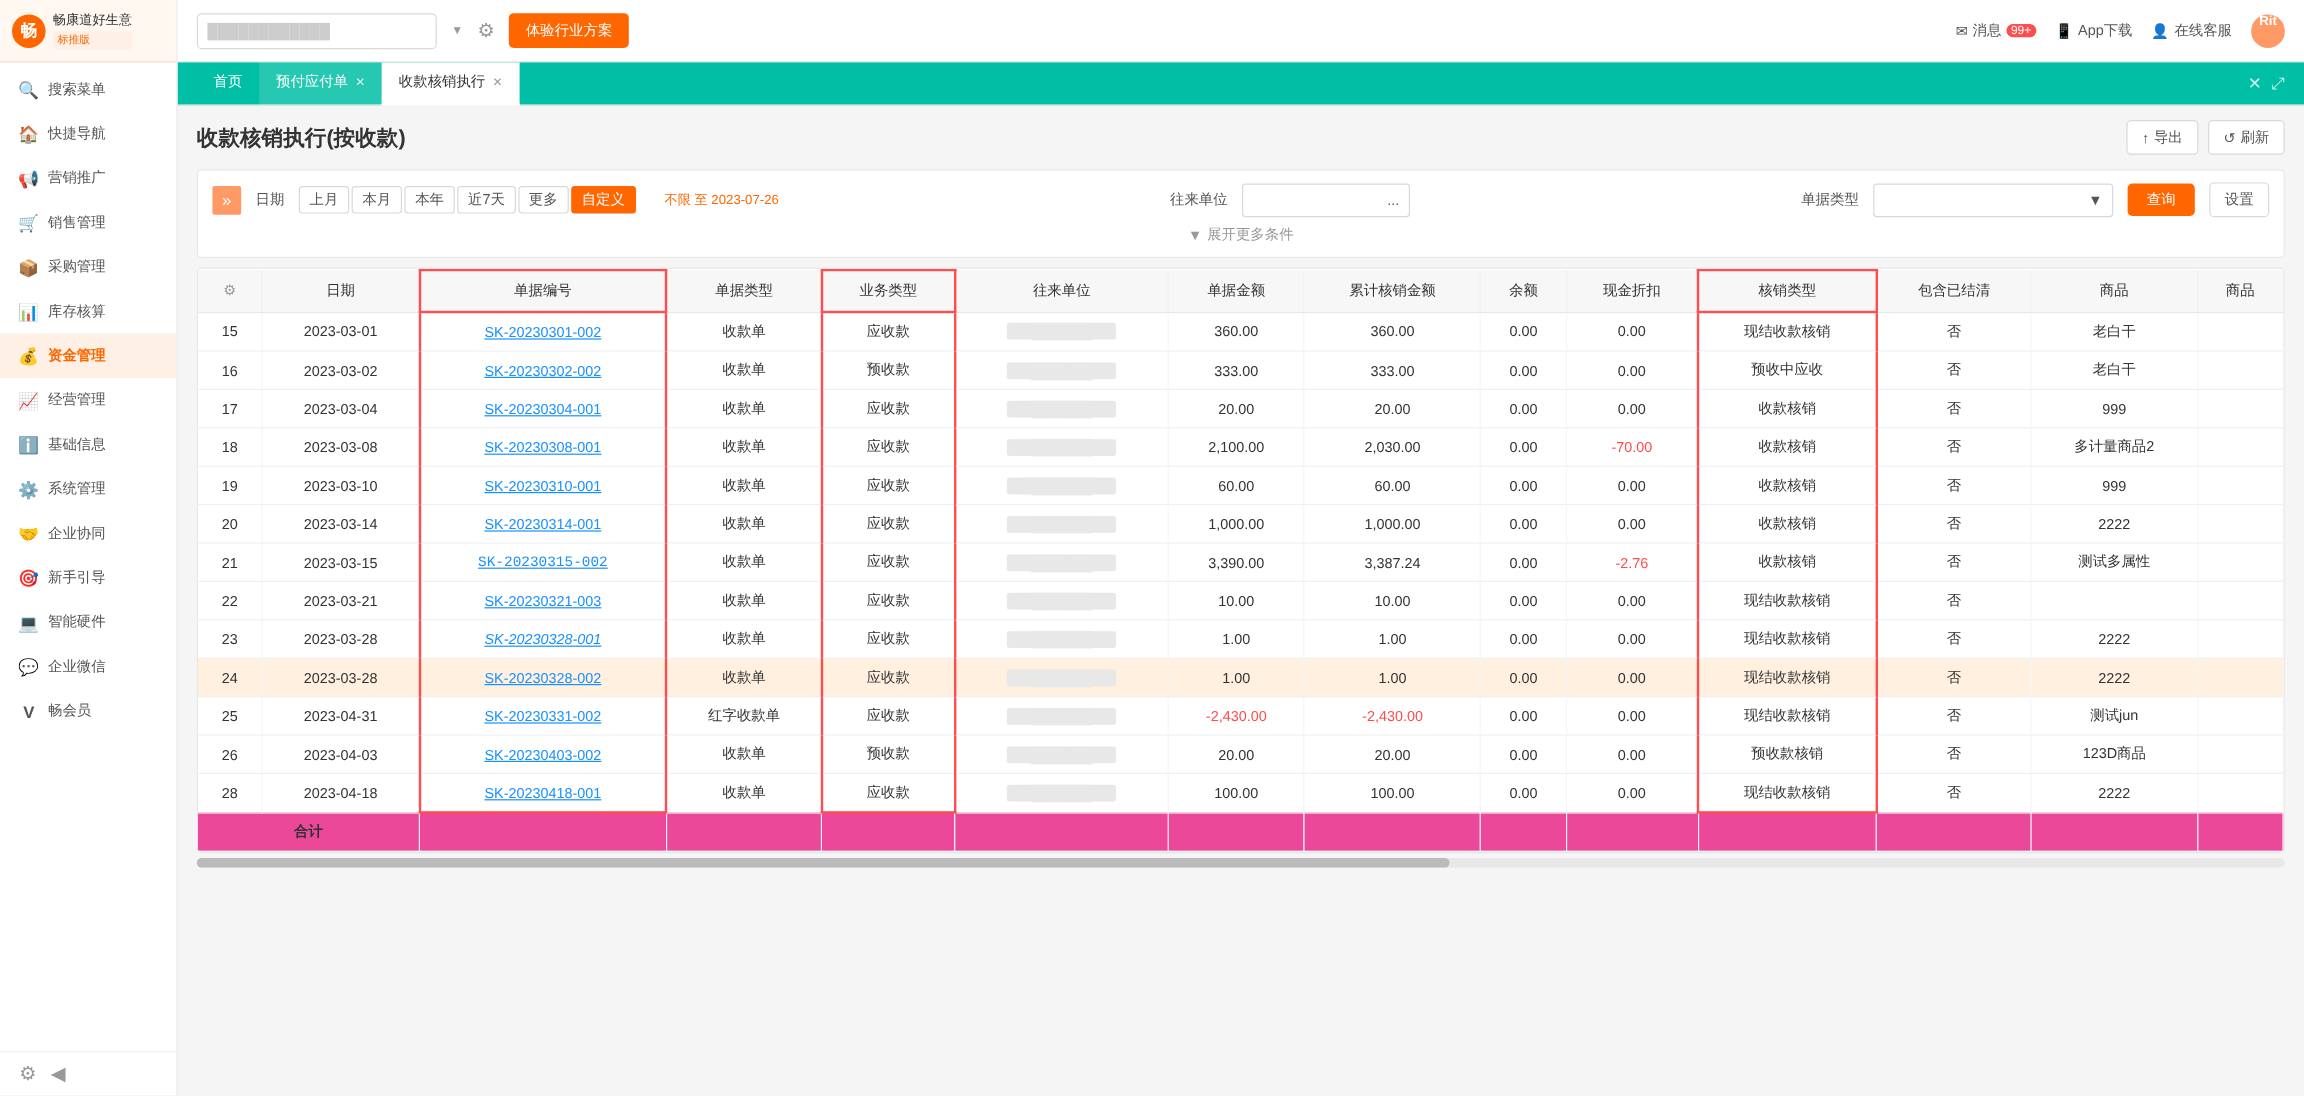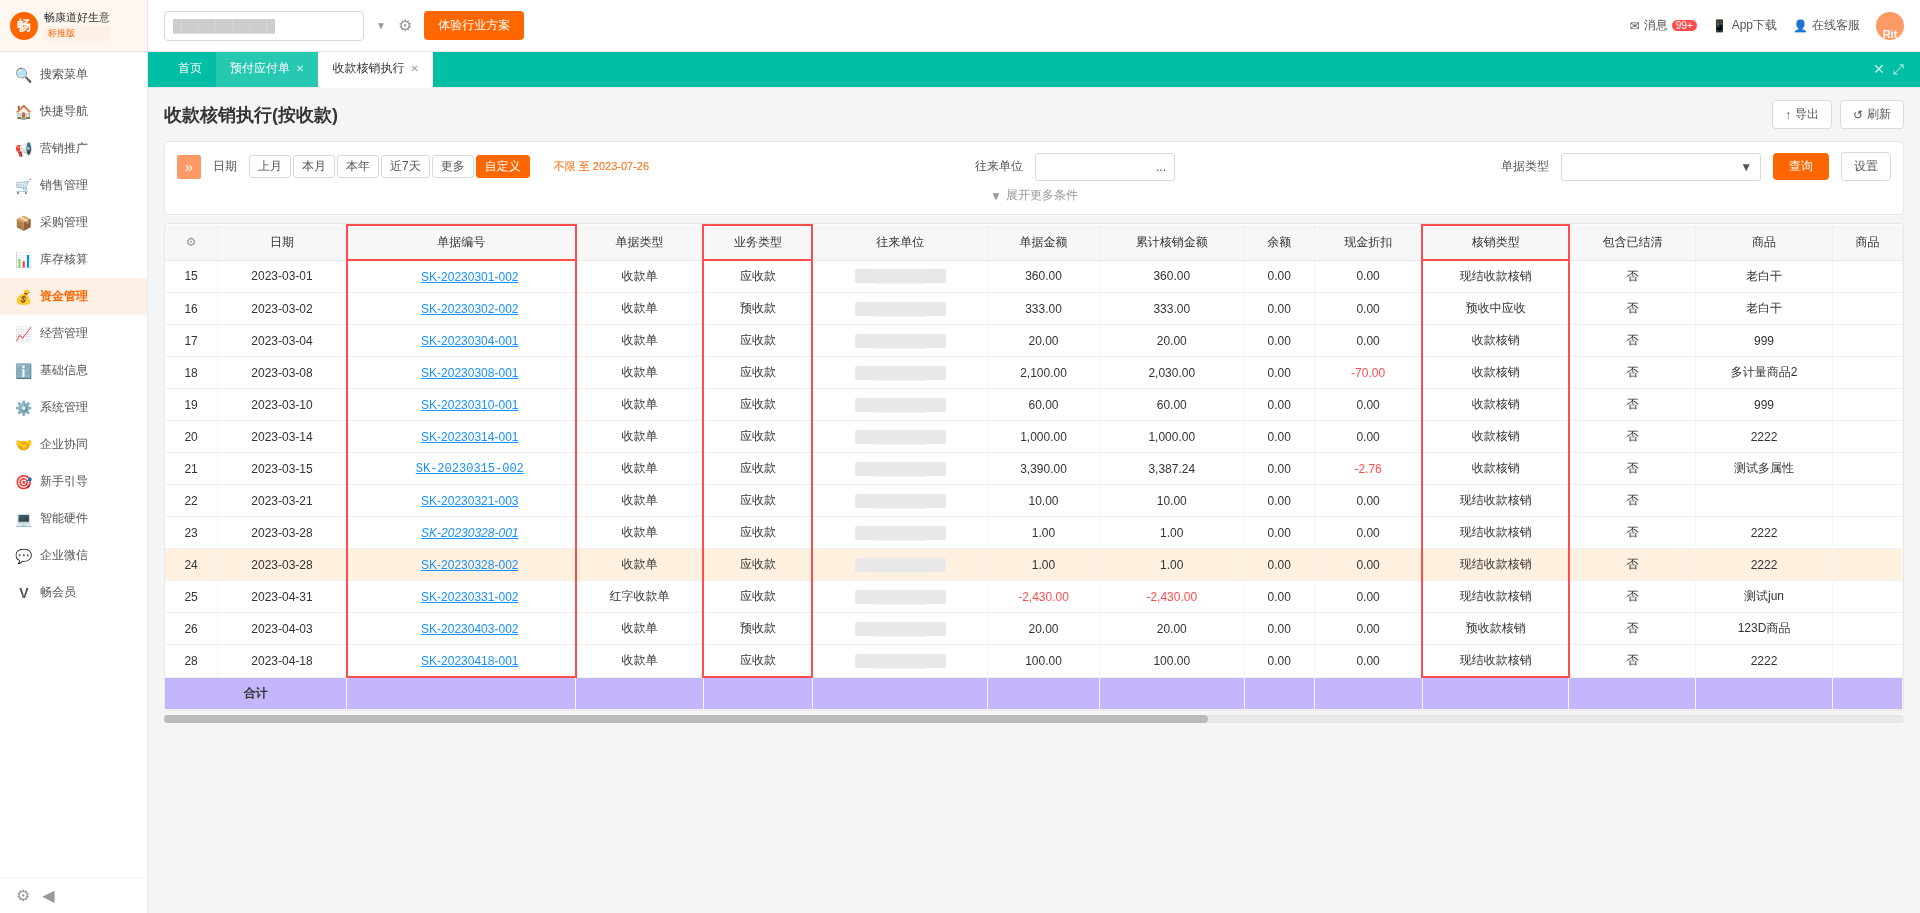--- a/index.html
+++ b/index.html
@@ -67,24 +67,24 @@
     .expand-more { display: flex; justify-content: center; margin-top: 6px; }
     .expand-more-btn { color: #999; font-size: 12px; cursor: pointer; display: flex; align-items: center; gap: 4px; }
 
     
     .table-wrapper { background: #fff; border-radius: 4px; border: 1px solid #e8e8e8; overflow: auto; }
     table { width: 100%; border-collapse: collapse; font-size: 12px; }
     thead tr { background: #f7f7f7; }
     th { padding: 8px 10px; text-align: center; color: #333; font-weight: normal; border-bottom: 1px solid #e8e8e8; border-right: 1px solid #f0f0f0; white-space: nowrap; }
     td { padding: 7px 10px; text-align: center; border-bottom: 1px solid #f0f0f0; border-right: 1px solid #f5f5f5; color: #333; white-space: nowrap; }
     tr.highlighted td { background: #fff0e0; }
-    .link-cell { color: #1890ff; cursor: pointer; text-decoration: underline; margin-left: 17px; }
+    .link-cell { color: #1890ff; cursor: pointer; text-decoration: underline; }
     .negative { color: #ff4d4f; }
     .settings-icon { color: #999; cursor: pointer; }
-    .tfoot-row td { font-weight: bold; background: #c4b5fd; }
+    .tfoot-row td { font-weight: bold; background: #ec4899; }
   </style>
 </head>
 <body>
 
 <div class="sidebar">
   <div class="sidebar-logo">
     <div class="sidebar-logo-icon">畅</div>
     <div>
       <div class="sidebar-logo-text">畅康道好生意</div>
       <div class="sidebar-logo-badge">标推版</div>
@@ -175,21 +175,21 @@
         <span class="notif-badge">99+</span>
       </span>
       <span>
         <span>📱</span>
         <span>App下载</span>
       </span>
       <span>
         <span>👤</span>
         <span>在线客服</span>
       </span>
-      <div class="topbar-avatar" style="display:flex;align-items:flex-end;justify-content:center;color:white;font-size:11px;font-weight:bold;">
+      <div class="topbar-avatar" style="display:flex;align-items:flex-start;justify-content:center;color:white;font-size:11px;font-weight:bold;">
         <span>Rit</span>
       </div>
     </div>
   </div>
 
   <div class="tabs" style="background:#00bfa5;">
     <div class="tab" style="color:white;border-bottom-color:transparent;">
       <span>首页</span>
     </div>
     <div class="tab" style="color:white;border-bottom-color:transparent;background:rgba(255,255,255,0.15);">

